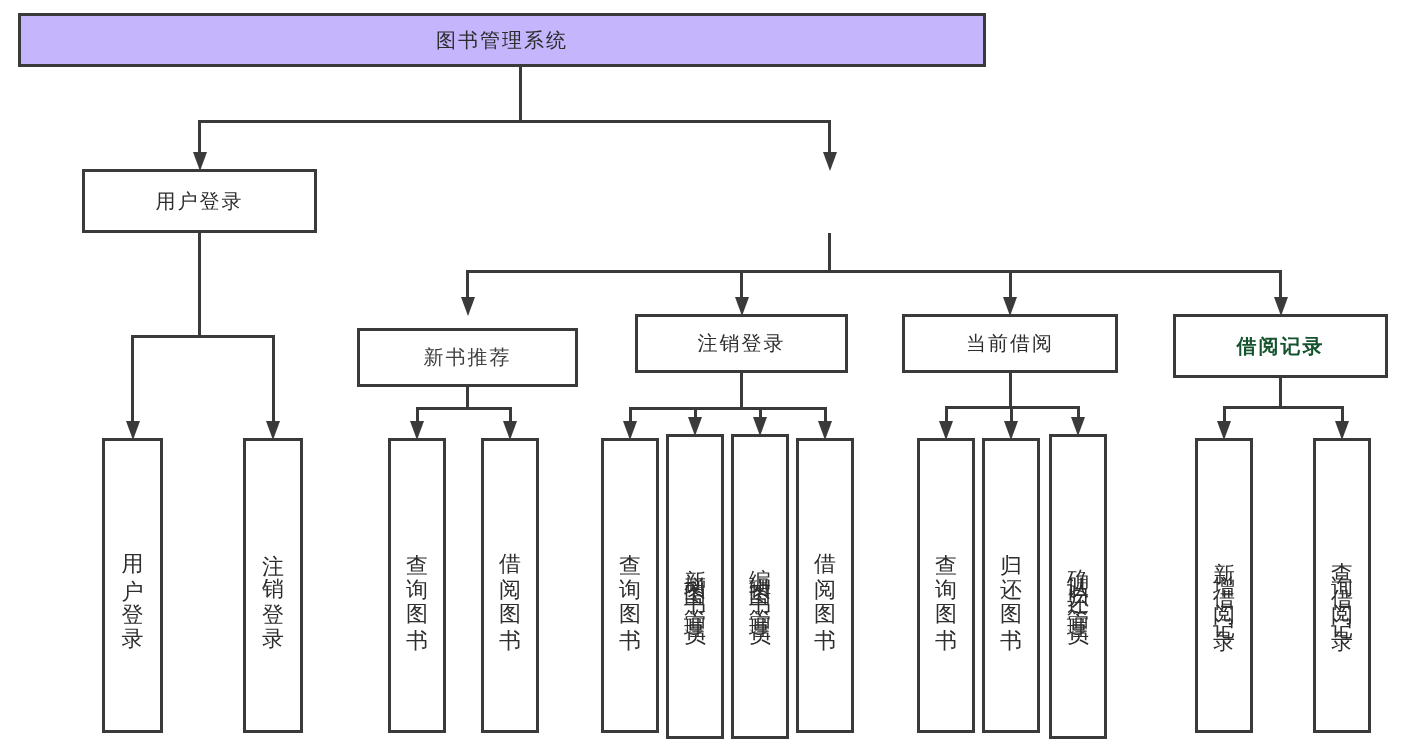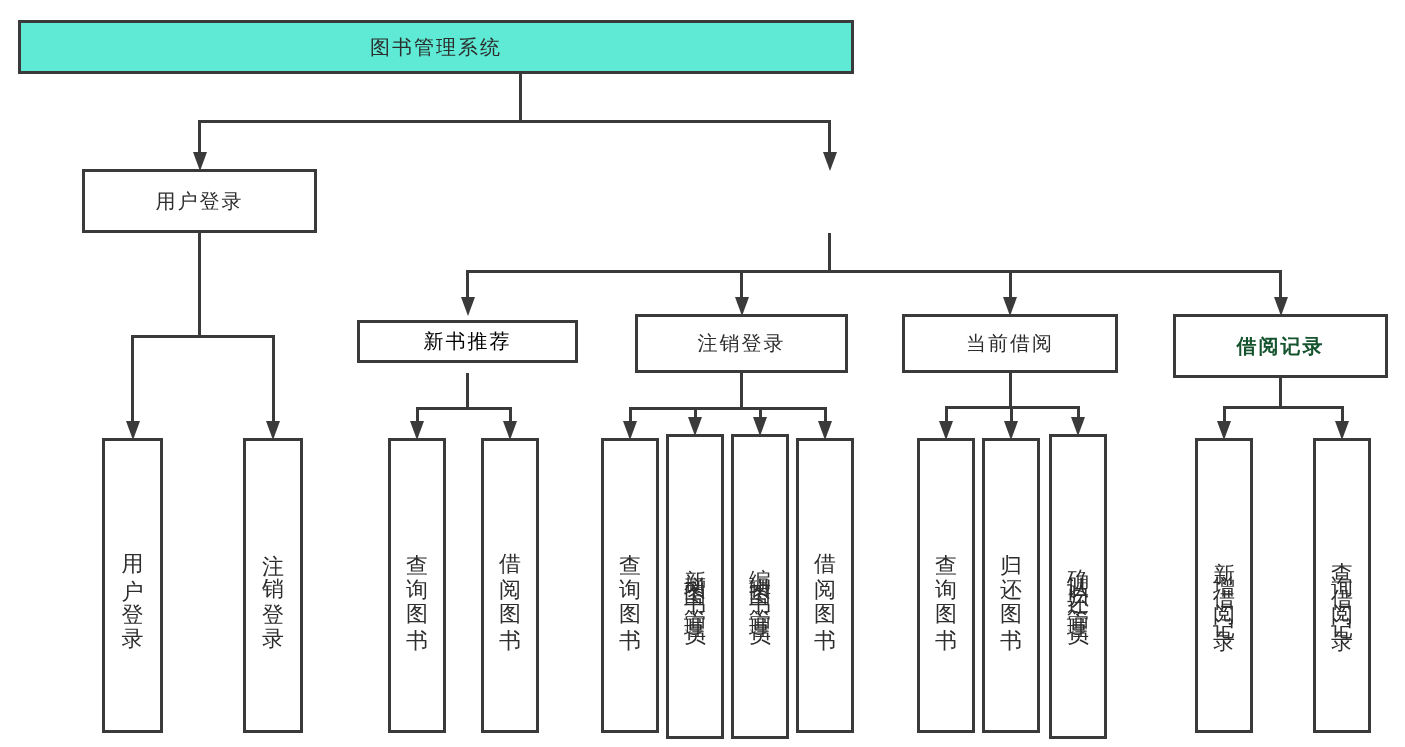--- a/index.html
+++ b/index.html
@@ -35,23 +35,23 @@
     color:#b4b4ba;
     letter-spacing:1px;
     z-index:5;
     white-space:nowrap;
   }
 </style>
 </head>
 <body>
 
 <div id="canvas">
-<div class="node h" style="left: 18px; top: 13px; width: 836px; height: 54px; border-color: rgb(58, 58, 58); background: #5eead4; color: rgb(45, 45, 45); margin-top: 7px;">图书管理系统</div>
+<div class="node h" style="left: 18px; top: 13px; width: 968px; height: 54px; border-color: rgb(58, 58, 58); background: #c4b5fd; color: rgb(45, 45, 45);">图书管理系统</div>
     <div class="node h" style="left: 82px; top: 169px; width: 235px; height: 64px; border-color: rgb(58, 58, 58); background: rgb(255, 255, 255); color: rgb(45, 45, 45);">用户登录</div>
-    <div class="node h" style="left: 357px; top: 320px; width: 221px; height: 43px; border-color: rgb(58, 58, 58); background: rgb(255, 255, 255); color: #000000;">新书推荐</div>
+    <div class="node h" style="left: 357px; top: 328px; width: 221px; height: 59px; border-color: rgb(58, 58, 58); background: rgb(255, 255, 255); color: #404040;">新书推荐</div>
     <div class="node h" style="left: 635px; top: 314px; width: 213px; height: 59px; border-color: rgb(58, 58, 58); background: rgb(255, 255, 255); color: rgb(45, 45, 45);">注销登录</div>
     <div class="node h" style="left: 902px; top: 314px; width: 216px; height: 59px; border-color: rgb(58, 58, 58); background: rgb(255, 255, 255); color: rgb(45, 45, 45);">当前借阅</div>
     <div class="node h" style="left: 1173px; top: 314px; width: 215px; height: 64px; border-color: rgb(58, 58, 58); background: rgb(255, 255, 255); color: #14532d; font-weight: bold;">借阅记录</div>
     <div class="node v short" style="left: 102px; top: 438px; width: 61px; height: 295px; border-color: rgb(58, 58, 58); background: rgb(255, 255, 255); color: rgb(45, 45, 45);">用户登录</div>
     <div class="node v short" style="left: 243px; top: 438px; width: 60px; height: 295px; border-color: rgb(58, 58, 58); background: rgb(255, 255, 255); color: rgb(45, 45, 45);">注销登录</div>
     <div class="node v short" style="left: 388px; top: 438px; width: 58px; height: 295px; border-color: rgb(58, 58, 58); background: rgb(255, 255, 255); color: rgb(45, 45, 45);">查询图书</div>
     <div class="node v short" style="left: 481px; top: 438px; width: 58px; height: 295px; border-color: rgb(58, 58, 58); background: rgb(255, 255, 255); color: rgb(45, 45, 45);">借阅图书</div>
     <div class="node v short" style="left: 601px; top: 438px; width: 58px; height: 295px; border-color: rgb(58, 58, 58); background: rgb(255, 255, 255); color: rgb(45, 45, 45);">查询图书</div>
     <div class="node v long" style="left: 666px; top: 434px; width: 58px; height: 305px; border-color: rgb(58, 58, 58); background: rgb(255, 255, 255); color: rgb(45, 45, 45);">新增图书（管理员）</div>
     <div class="node v long" style="left: 731px; top: 434px; width: 58px; height: 305px; border-color: rgb(58, 58, 58); background: rgb(255, 255, 255); color: rgb(45, 45, 45);">编辑图书（管理员）</div>

